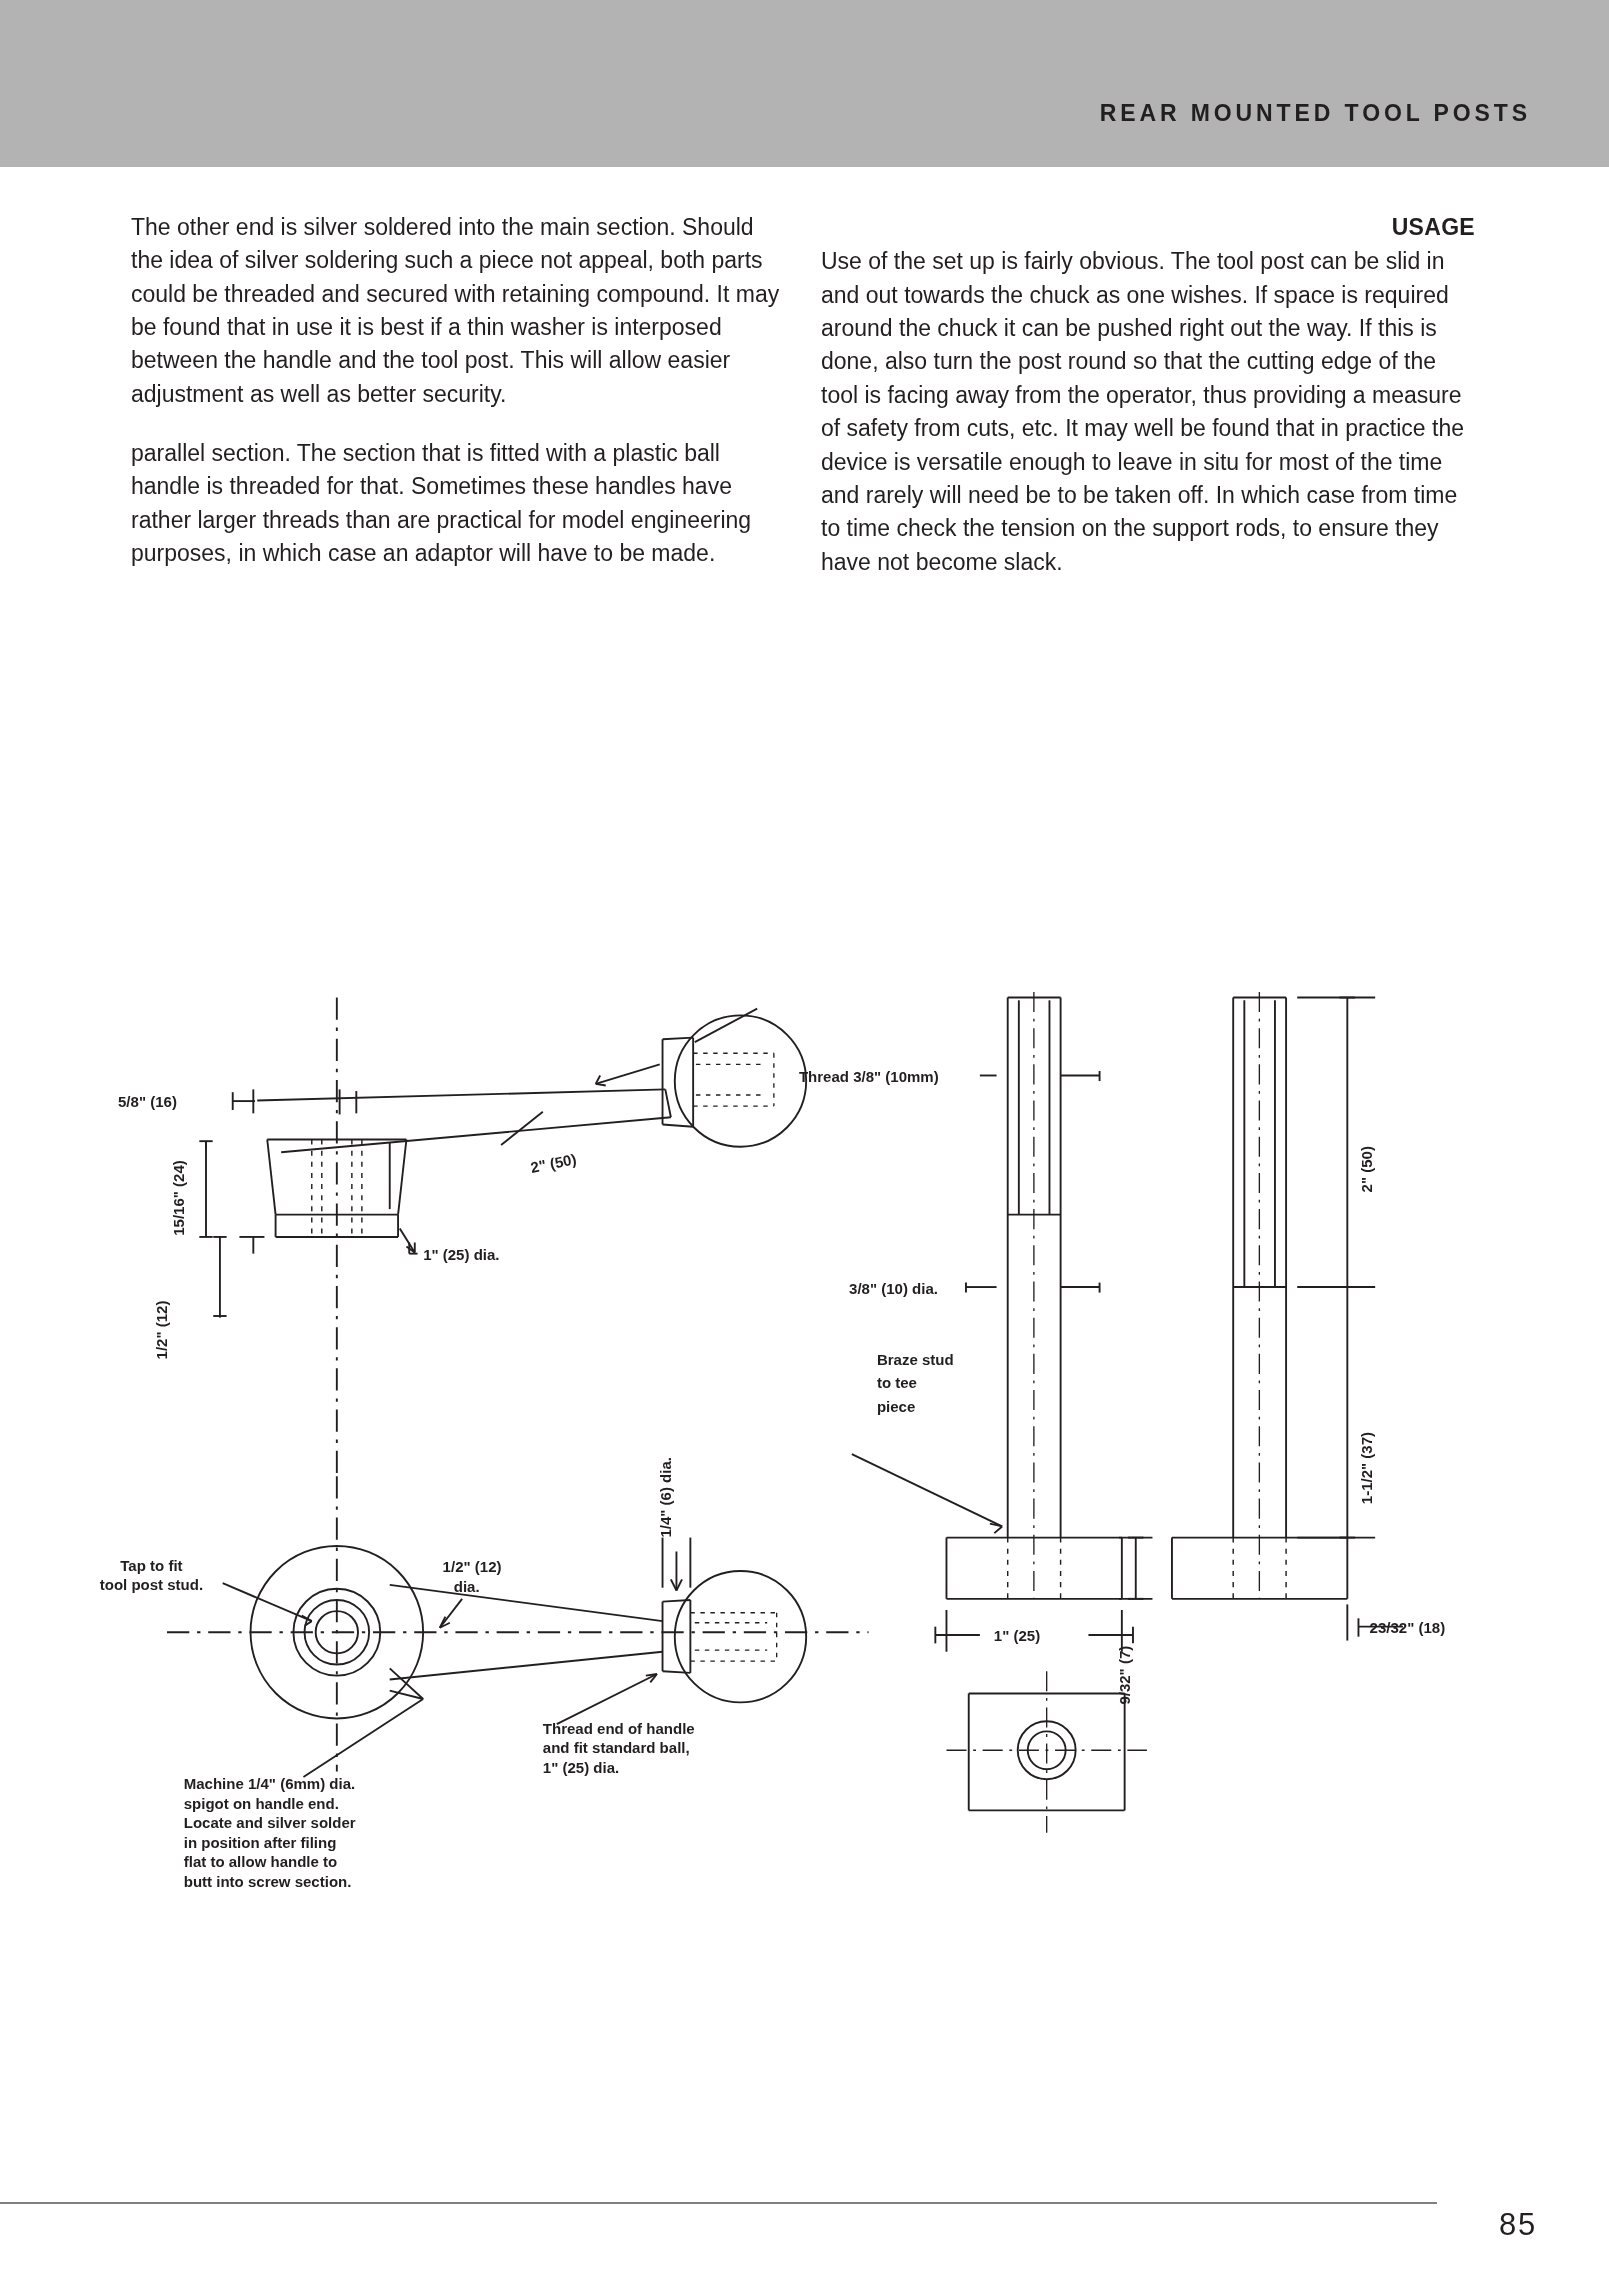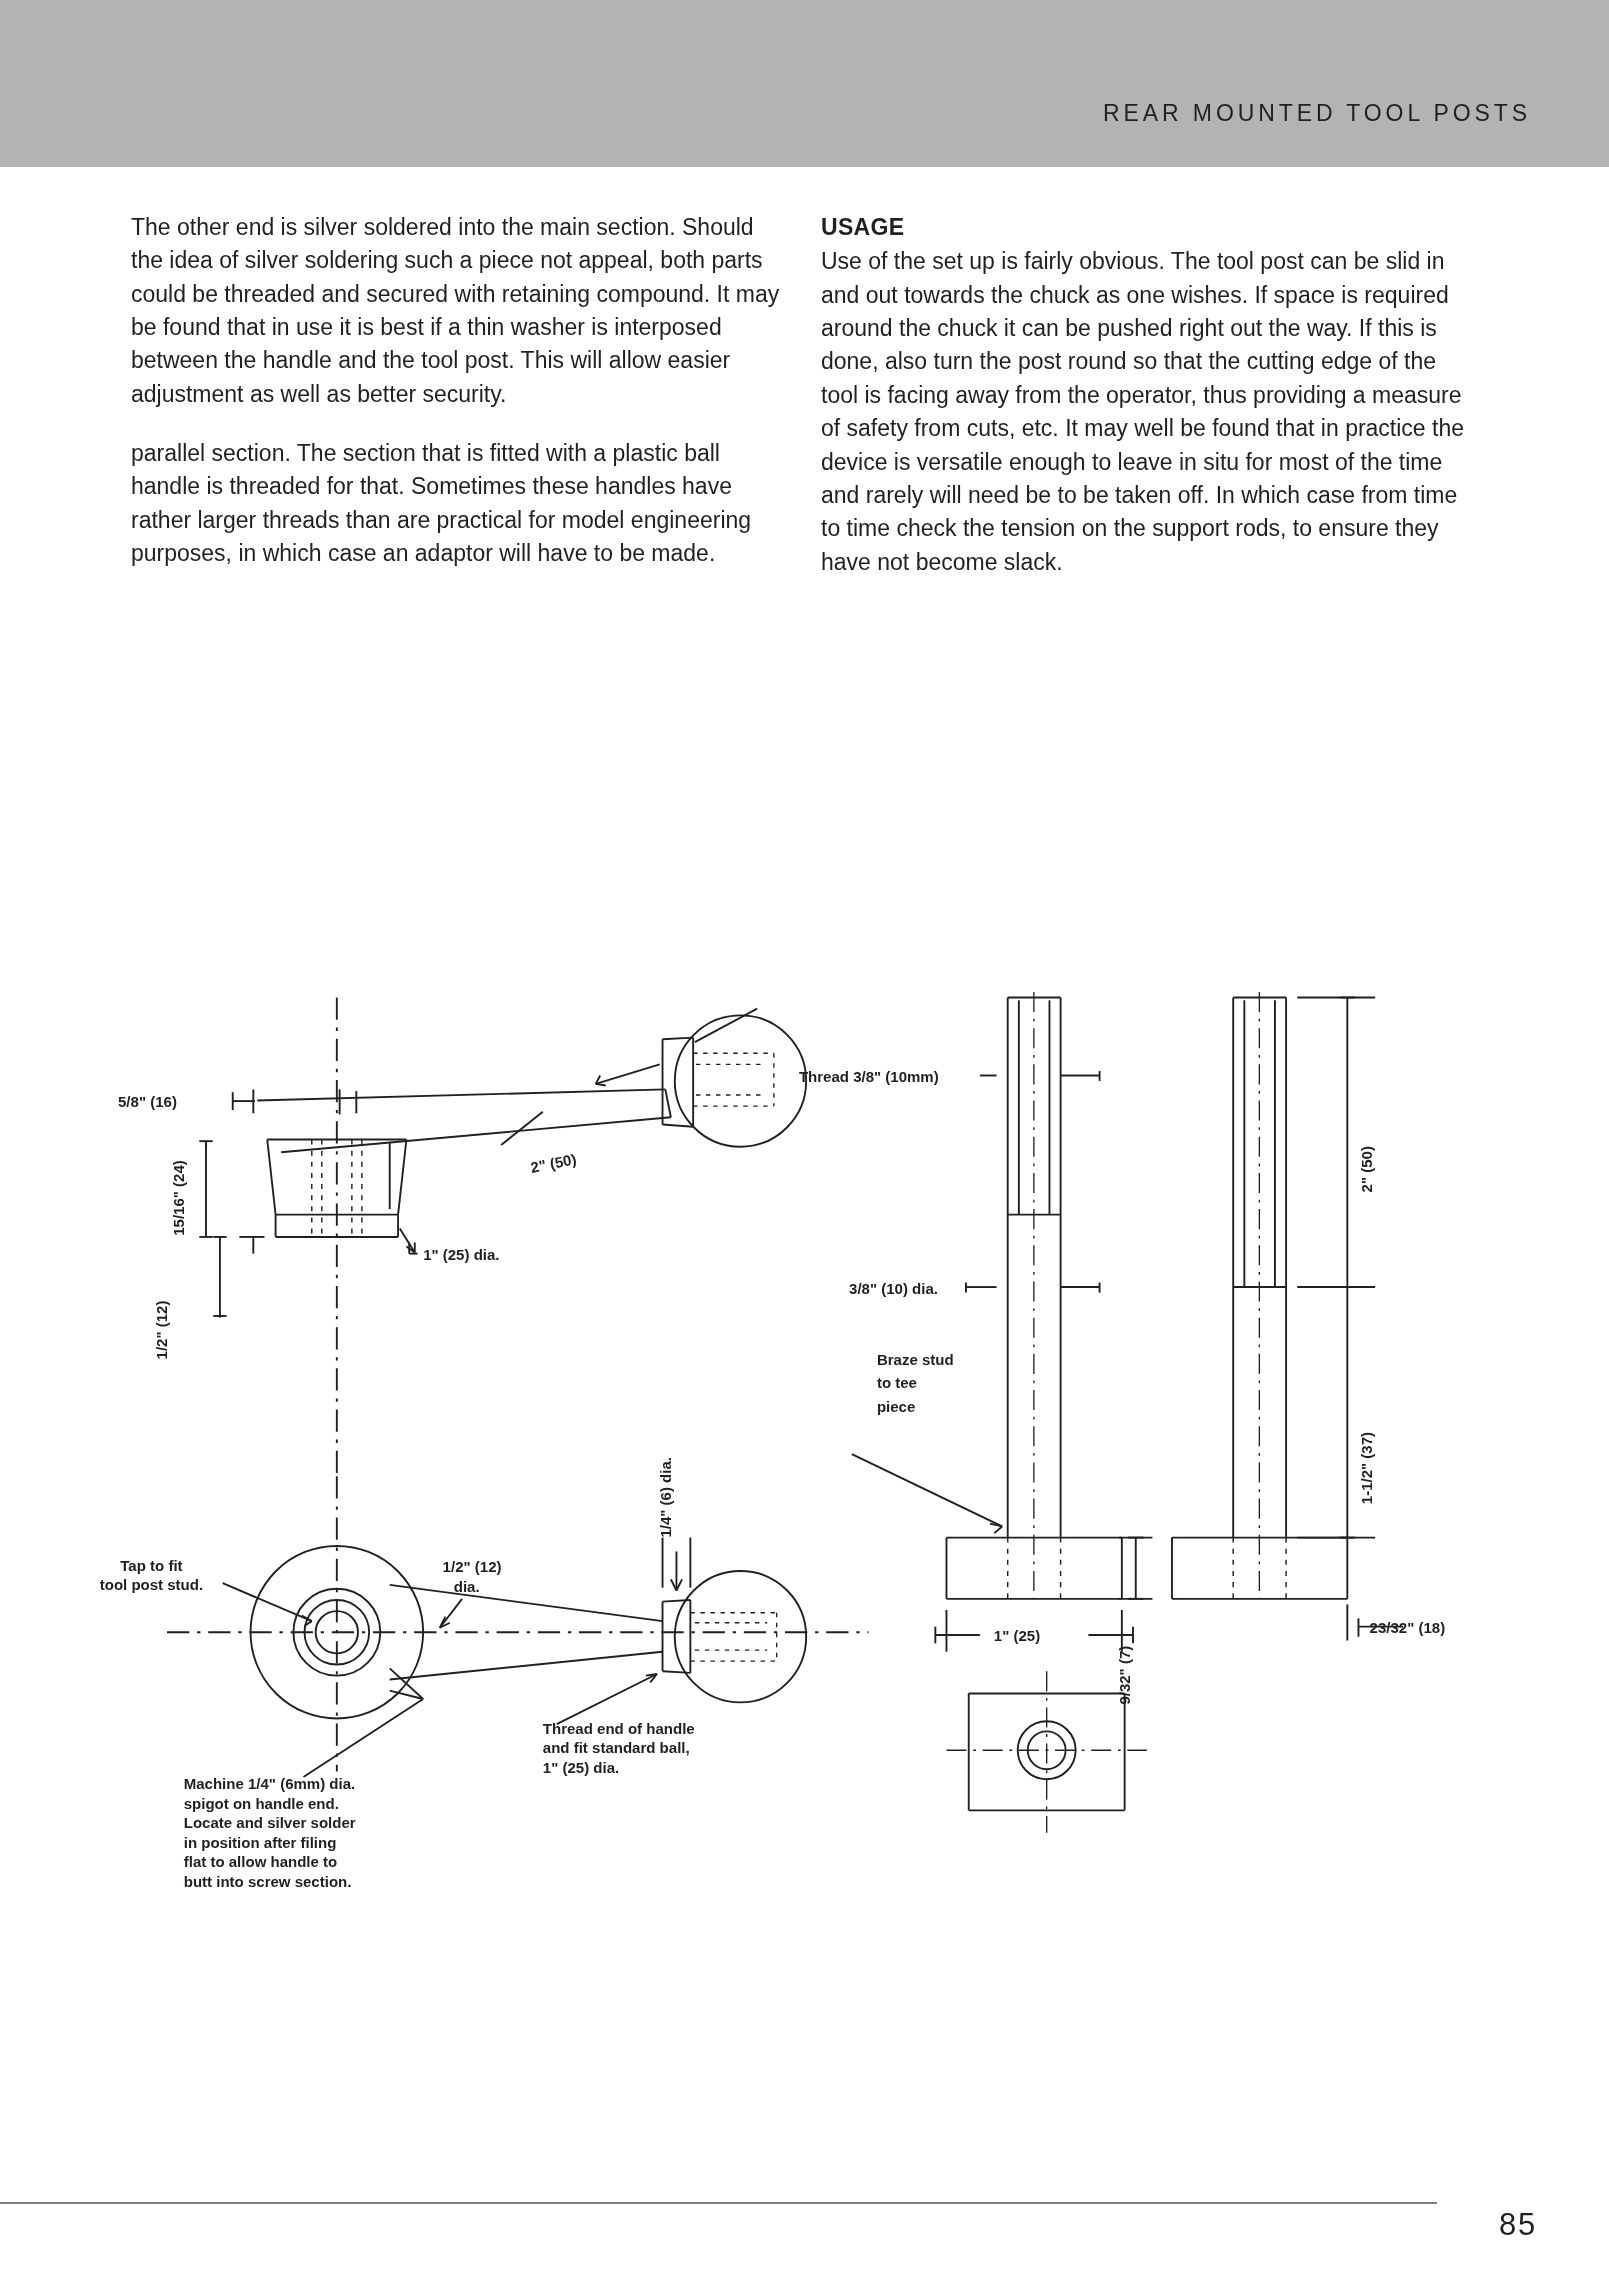--- a/index.html
+++ b/index.html
@@ -30,40 +30,41 @@
     height: 167px;
     background: #b3b3b3;
   }
   .header-title {
     position: absolute;
     right: 78px;
     top: 100px;
     font-size: 23px;
     letter-spacing: 3.9px;
     color: #231f20;
-    font-weight: 400;
+    font-weight: 700;
     white-space: nowrap;
   }
   
   .col {
     position: absolute;
     top: 211px;
     font-size: 23px;
     line-height: 1.45;
     color: #231f20;
   }
   .col-left { left: 131px; width: 657px; }
   .col-right { left: 821px; width: 654px; }
   .para { margin: 0 0 26px 0; }
   .para:last-child { margin-bottom: 8px; }
   .subhead {
     margin: 0 0 1.1px 0;
     font-size: 23px;
     font-weight: bold;
     letter-spacing: 0.3px;
+    text-align: right;
   }
   
   .figure {
     position: absolute;
     left: 0;
     top: 975px;
     width: 1609px;
     height: 1153px;
   }
   .fig-svg { display: block; }

